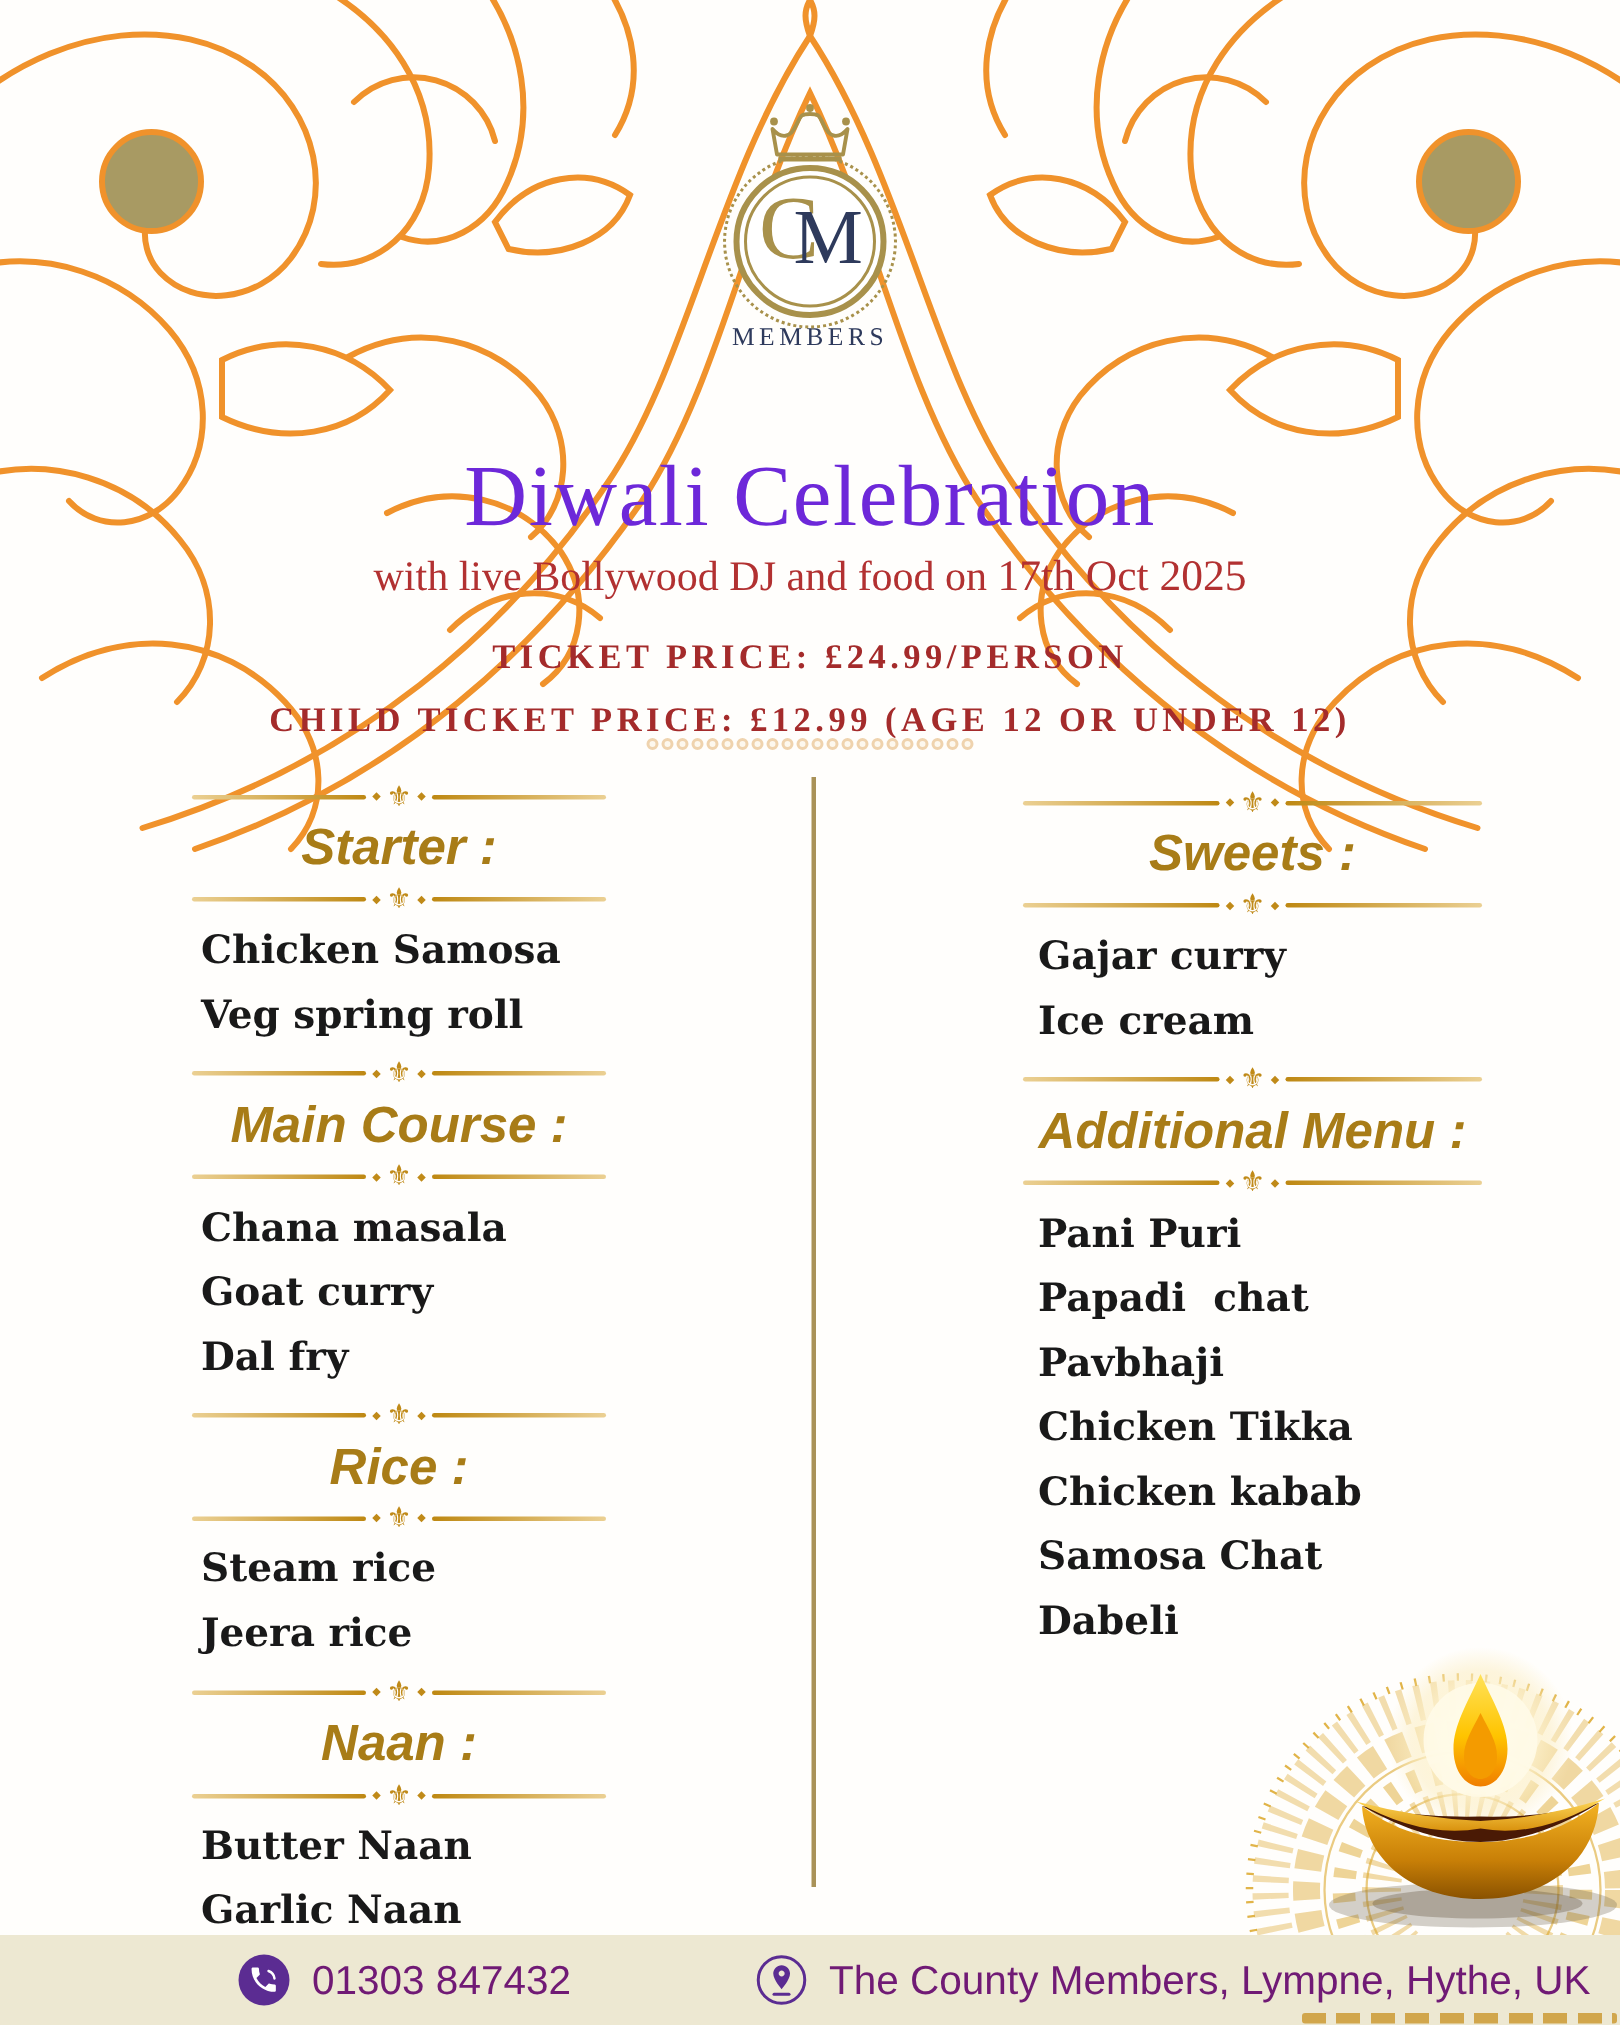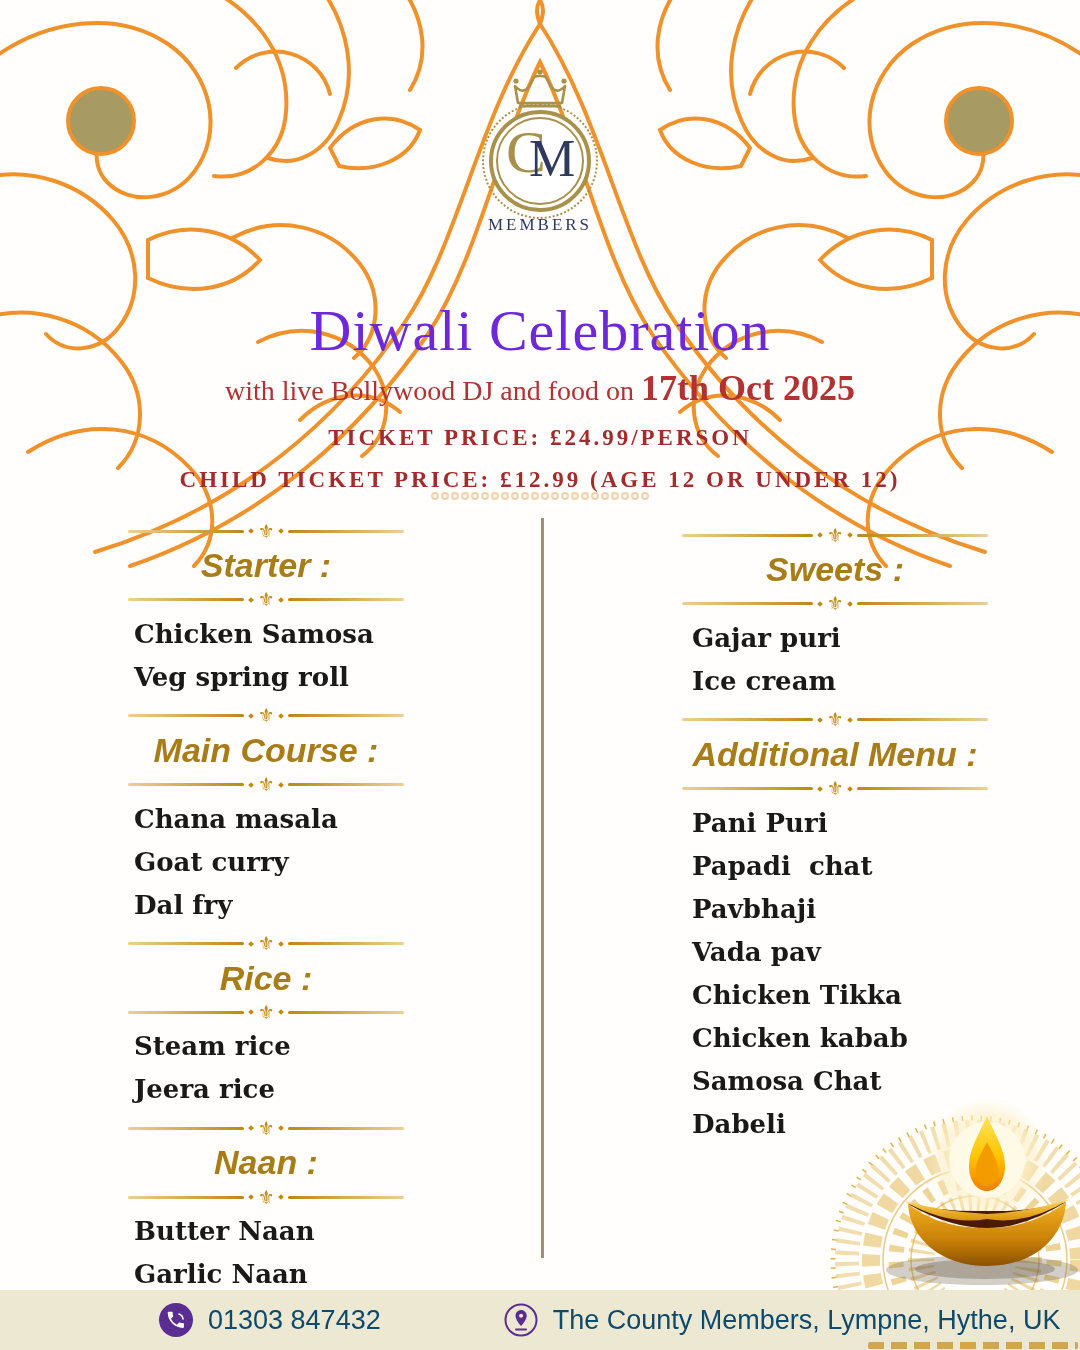--- a/index.html
+++ b/index.html
@@ -15,21 +15,21 @@
   .ring::after{content:"";position:absolute;inset:3px;border:2px solid #A8914B;border-radius:50%;}
   .mono-c{position:absolute;left:13px;top:8px;font:400 60px/1 "Liberation Serif",serif;color:#A8914B;z-index:1;}
   .mono-m{position:absolute;left:36px;top:19px;font:400 52px/1 "Liberation Serif",serif;color:#2E3A5C;z-index:2;}
   .brandname{margin-top:16px;color:#2E3A5C;font-family:"Liberation Serif",serif;font-size:25px;letter-spacing:4px;}
   .brandsub{color:#2E3A5C;font-family:"Liberation Serif",serif;font-size:17px;letter-spacing:3px;margin-top:3px;}
   
   .title{position:absolute;top:260px;left:0;width:100%;text-align:center;z-index:2;
          font:400 58px/1.1 "Liberation Serif",serif;color:#6d28d9;letter-spacing:1px;}
   .subtitle{position:absolute;top:341px;left:0;width:100%;text-align:center;z-index:2;
             font:400 28px/1.1 "Liberation Serif",serif;color:#B23131;}
-  .subtitle .date{font-weight:700;font-size:36px;}
+  .subtitle .date{font-weight:400;font-size:29px;}
   .ticket{position:absolute;top:402px;left:0;width:100%;text-align:center;z-index:2;
           font:700 23px/1.1 "Liberation Serif",serif;letter-spacing:3px;color:#A42B2B;}
   .ticket.child{top:444px;}
   
   .dotrow{position:absolute;top:492px;left:0;width:100%;display:flex;justify-content:center;gap:2px;z-index:2;}
   .dot{width:8px;height:8px;border-radius:50%;border:2px solid #EFD3AE;background:#FDF8EE;box-sizing:border-box;}
   
   .vline{position:absolute;left:541px;top:518px;width:3px;height:740px;background:#A99258;z-index:1;}
   .col{position:absolute;display:flex;flex-direction:column;z-index:2;}
   .col-left{left:128px;top:522px;width:276px;}
@@ -42,21 +42,21 @@
   .dm{width:4px;height:4px;background:#C08A18;transform:rotate(45deg);}
   .fleur{font-family:"DejaVu Sans",sans-serif;font-size:19px;line-height:1;color:#C08A18;}
   .section-title{text-align:center;font:italic 700 34px/1.2 "Liberation Sans",sans-serif;color:#A87C17;margin:5px 0;}
   .items{list-style:none;margin:12px 0 12px;padding:0 0 0 6px;}
   .col-right .items{padding-left:10px;}
   .menu-item{font:700 26px/1 "DejaVu Serif",serif;color:#191919;margin:0 0 17px;white-space:pre-wrap;}
   
   .diya{position:absolute;left:790px;top:1078px;z-index:3;}
   
   .footer{position:absolute;left:0;bottom:0;width:1080px;height:60px;background:#EDE8D2;z-index:5;
-          display:flex;align-items:center;font-family:"Liberation Sans",sans-serif;color:#0c4a6e;}
+          display:flex;align-items:center;font-family:"Liberation Sans",sans-serif;color:#701a75;}
   .fgroup{display:flex;align-items:center;gap:14px;}
   .phone-group{margin-left:158px;}
   .addr-group{margin-left:122px;}
   .ftext{font-size:27px;}
   .wm{position:absolute;right:2px;bottom:1px;width:210px;height:7px;opacity:.75;border-radius:2px;z-index:6;
       background:repeating-linear-gradient(90deg,#C89020 0 16px,rgba(200,144,32,0) 16px 23px);filter:blur(.5px);}
 </style>
 </head>
 <body>
 
@@ -266,21 +266,21 @@
         <div class="divider">
           <span class="line l"></span>
           <span class="orn">
             <i class="dm"></i>
             <span class="fleur">⚜</span>
             <i class="dm"></i>
           </span>
           <span class="line r"></span>
         </div>
         <ul class="items">
-          <li class="menu-item">Gajar puri</li>
+          <li class="menu-item">Gajar curry</li>
           <li class="menu-item">Ice cream</li>
         </ul>
       </section>
       <section class="menu-section">
         <div class="divider">
           <span class="line l"></span>
           <span class="orn">
             <i class="dm"></i>
             <span class="fleur">⚜</span>
             <i class="dm"></i>
@@ -294,21 +294,20 @@
             <i class="dm"></i>
             <span class="fleur">⚜</span>
             <i class="dm"></i>
           </span>
           <span class="line r"></span>
         </div>
         <ul class="items">
           <li class="menu-item">Pani Puri</li>
           <li class="menu-item">Papadi  chat</li>
           <li class="menu-item">Pavbhaji</li>
-          <li class="menu-item">Vada pav</li>
           <li class="menu-item">Chicken Tikka</li>
           <li class="menu-item">Chicken kabab</li>
           <li class="menu-item">Samosa Chat</li>
           <li class="menu-item">Dabeli</li>
         </ul>
       </section>
     </main>
 
   <svg class="diya" width="292" height="270" viewBox="0 0 292 270">
     <defs>

